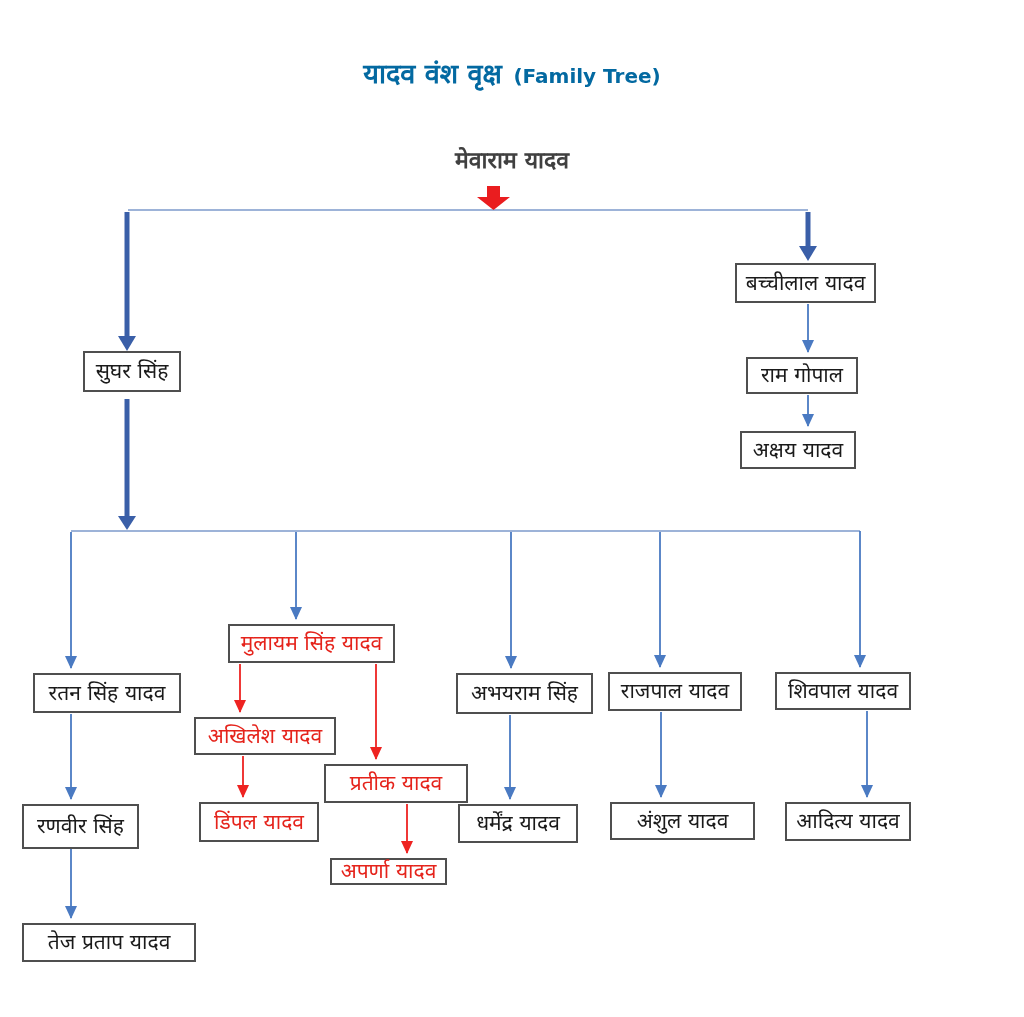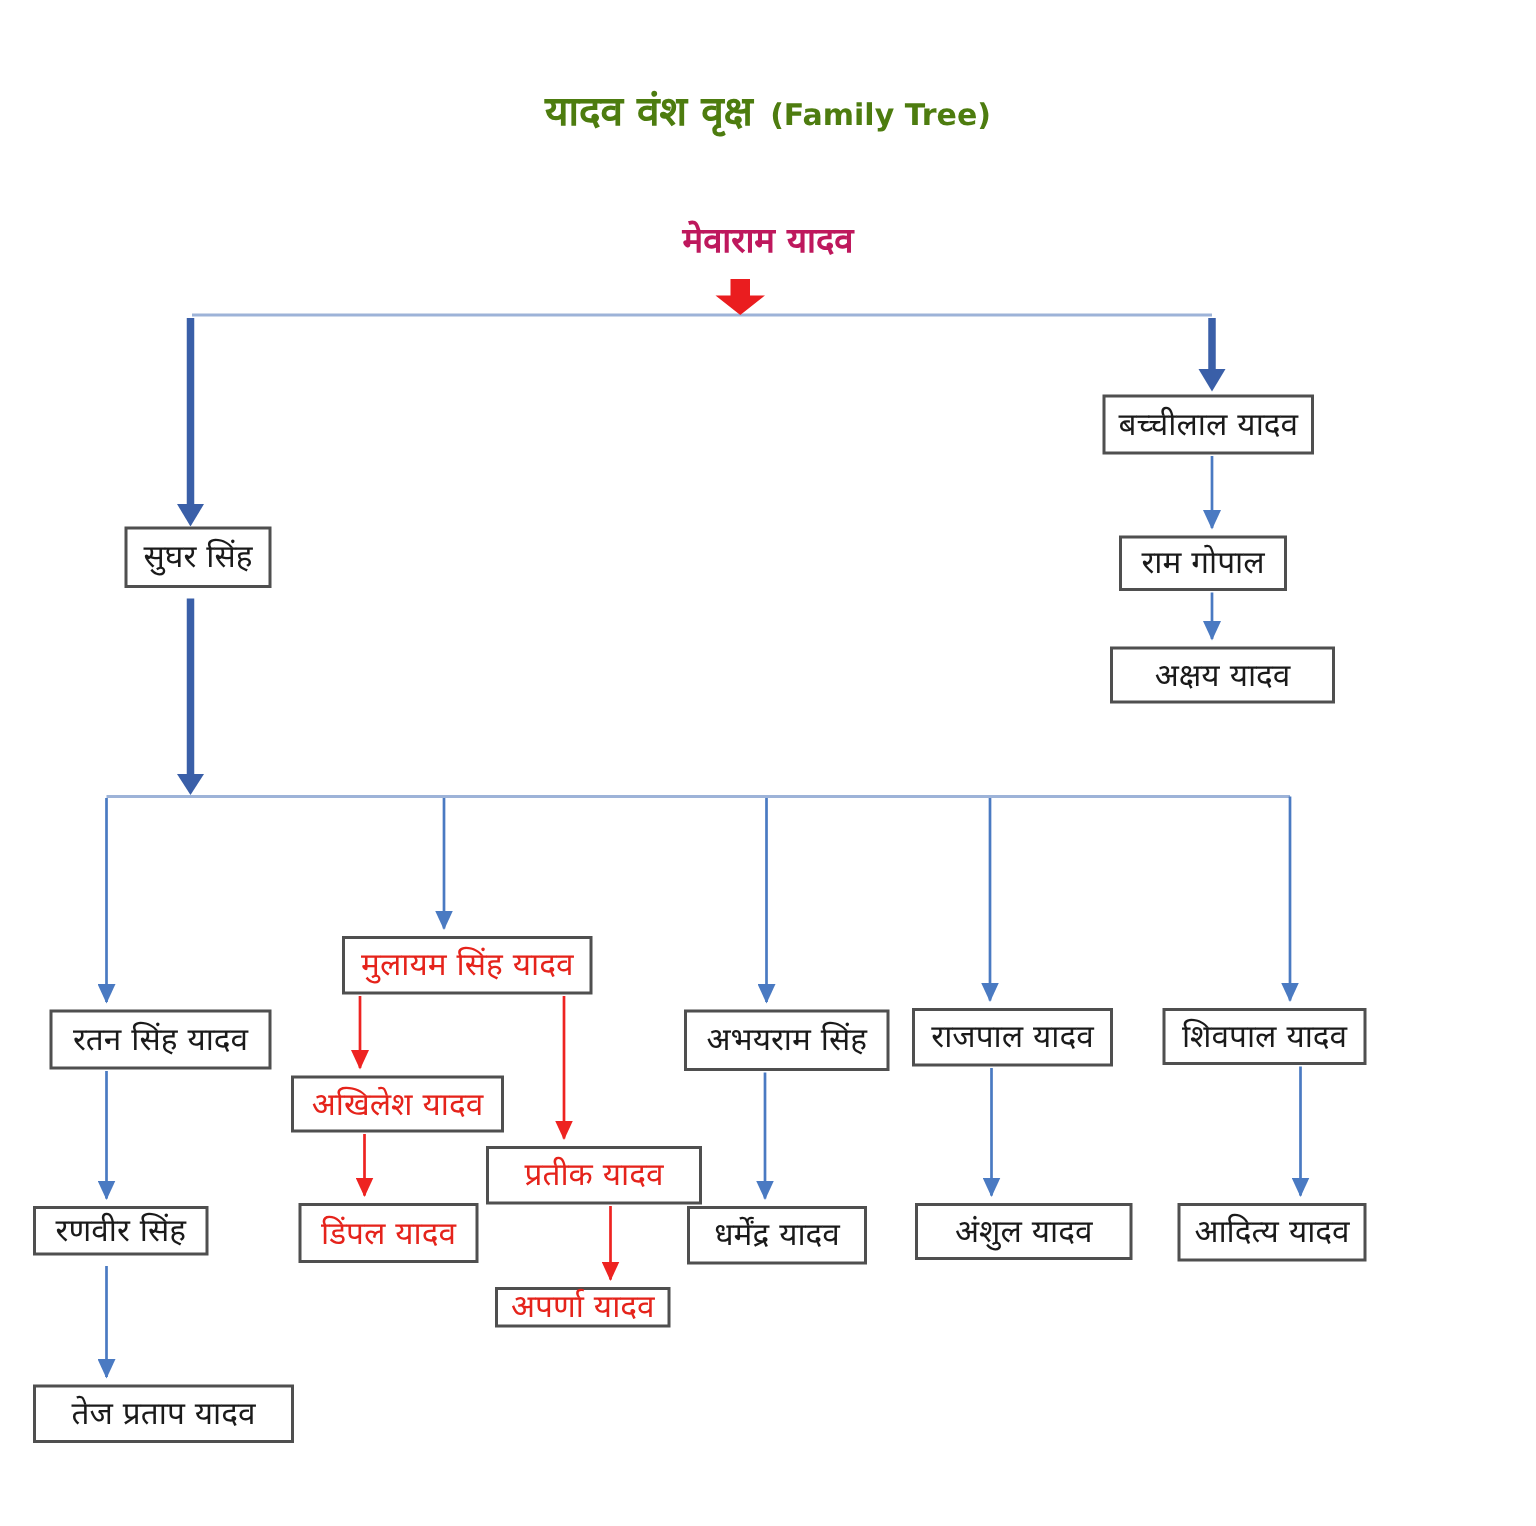--- a/index.html
+++ b/index.html
@@ -21,33 +21,33 @@
     top: 0;
     width: 1024px;
     height: 1017px;
   }
   .title-wrap {
     position: absolute;
     left: 0;
     top: 54px;
     width: 1024px;
     text-align: center;
-    color: #4d7c0f;
+    color: #0369a1;
     font-weight: bold;
     white-space: nowrap;
   }
   .title-hi { font-size: 27px; }
   .title-en { font-size: 20px; margin-left: 6px; }
   .root-label {
     position: absolute;
     left: 0;
     top: 143px;
     width: 1024px;
     text-align: center;
-    color: #be185d;
+    color: #404040;
     font-weight: bold;
     font-size: 23px;
   }
   .node {
     position: absolute;
     background: #ffffff;
     border: 2px solid #4f4f4f;
     box-sizing: border-box;
     display: flex;
     align-items: center;
@@ -114,24 +114,24 @@
   <div class="title-wrap">
     <span class="title-hi">यादव वंश वृक्ष</span>
     <span class="title-en">(Family Tree)</span>
   </div>
 
   <div class="root-label">मेवाराम यादव</div>
 
   <div class="node" style="left:83px;  top:351px; width:98px;  height:41px;">सुघर सिंह</div>
   <div class="node" style="left:735px; top:263px; width:141px; height:40px;">बच्चीलाल यादव</div>
   <div class="node" style="left:746px; top:357px; width:112px; height:37px;">राम गोपाल</div>
-  <div class="node" style="left:740px; top:431px; width:150px; height:38px;">अक्षय यादव</div>
+  <div class="node" style="left:740px; top:431px; width:116px; height:38px;">अक्षय यादव</div>
 
   <div class="node" style="left:33px;  top:673px; width:148px; height:40px;">रतन सिंह यादव</div>
-  <div class="node" style="left:22px;  top:804px; width:117px; height:33px;">रणवीर सिंह</div>
+  <div class="node" style="left:22px;  top:804px; width:117px; height:45px;">रणवीर सिंह</div>
   <div class="node" style="left:22px;  top:923px; width:174px; height:39px;">तेज प्रताप यादव</div>
 
   <div class="node red" style="left:228px; top:624px; width:167px; height:39px;">मुलायम सिंह यादव</div>
   <div class="node red" style="left:194px; top:717px; width:142px; height:38px;">अखिलेश यादव</div>
   <div class="node red" style="left:199px; top:802px; width:120px; height:40px;">डिंपल यादव</div>
   <div class="node red" style="left:324px; top:764px; width:144px; height:39px;">प्रतीक यादव</div>
   <div class="node red" style="left:330px; top:858px; width:117px; height:27px;">अपर्णा यादव</div>
 
   <div class="node" style="left:456px; top:673px; width:137px; height:41px;">अभयराम सिंह</div>
   <div class="node" style="left:458px; top:804px; width:120px; height:39px;">धर्मेंद्र यादव</div>

